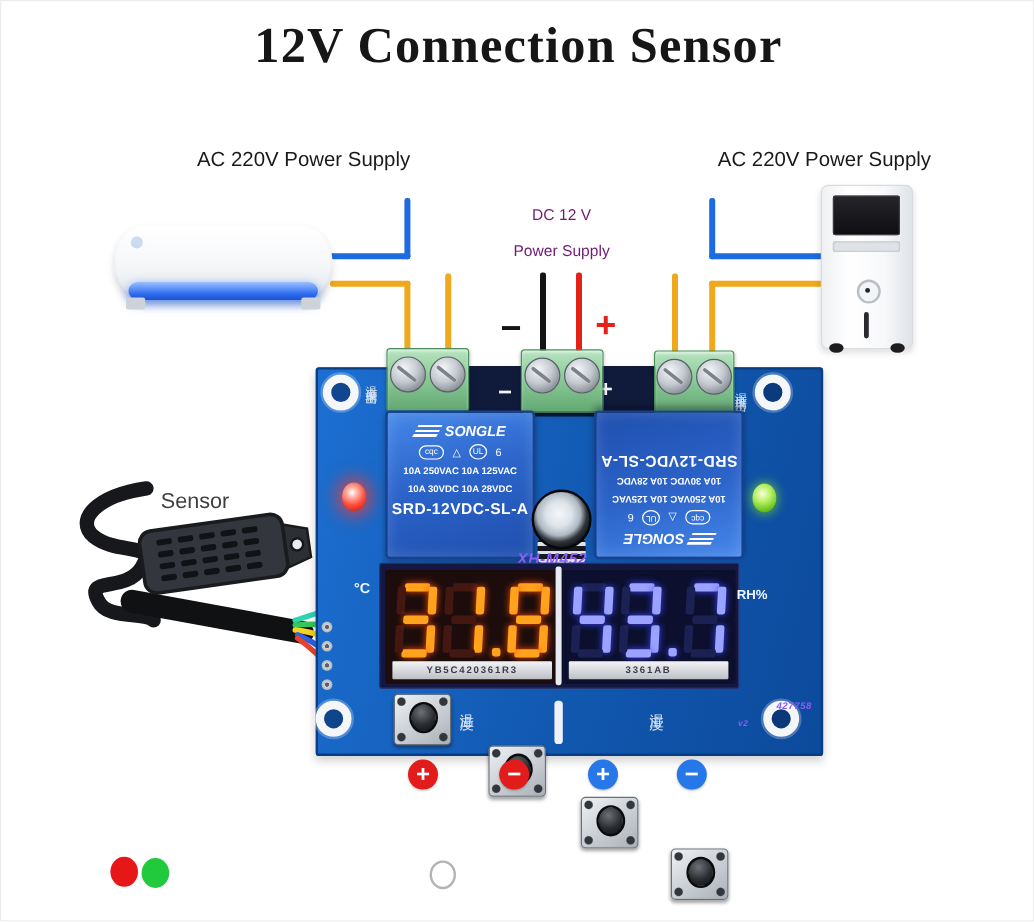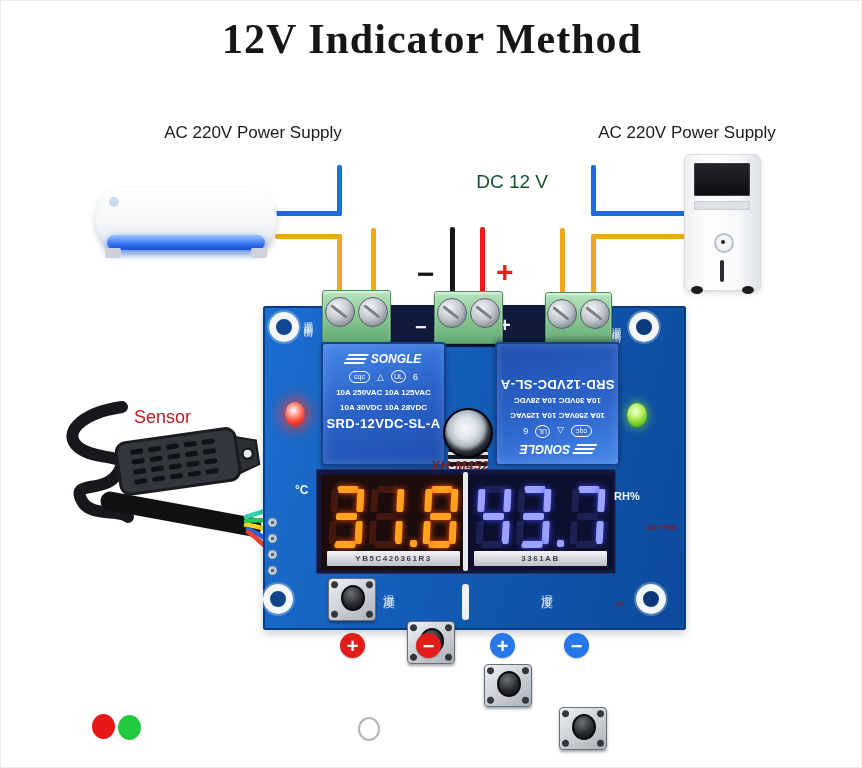--- a/index.html
+++ b/index.html
@@ -4,23 +4,23 @@
 <style>
   html,body{margin:0;padding:0;background:#fff;}
   #stage{position:relative;width:862px;height:768px;background:#fff;overflow:hidden;
          font-family:"Liberation Sans",sans-serif;border:1px solid #ececec;box-sizing:border-box;}
   .abs{position:absolute;}
 
   
   .title{left:0;top:14px;width:862px;text-align:center;font-family:"Liberation Serif",serif;
          font-weight:bold;font-size:42px;color:#161616;letter-spacing:1px;}
   .supply-label{font-size:17px;color:#1a1a1a;width:220px;text-align:center;}
-  .dc-label{font-size:19px;color:#14532d;width:160px;text-align:right;}
+  .dc-label{font-size:13px;color:#701a75;width:160px;text-align:center;}
   .wire-sign{font-size:30px;font-weight:bold;line-height:1;}
-  .sensor-label{font-size:18px;color:#b91c1c;}
+  .sensor-label{font-size:18px;color:#404040;}
 
   
   .ac-unit{left:94px;top:187px;width:182px;height:64px;border-radius:26px/30px;
            background:linear-gradient(180deg,#ffffff 0%,#f4f6f8 55%,#e2e6ea 100%);
            box-shadow:0 3px 6px rgba(0,0,0,.15), inset 0 -2px 3px rgba(0,0,0,.08);}
   .ac-vent{position:absolute;left:12px;right:12px;bottom:2px;height:15px;border-radius:8px;
            background:linear-gradient(180deg,#9cc0ff,#2f6ff0 65%,#1c4fd0);
            box-shadow:0 3px 9px rgba(47,111,240,.75);}
   .ac-logo{position:absolute;left:14px;top:9px;width:10px;height:10px;border-radius:50%;
            background:#bcd4ee;opacity:.8;}
@@ -134,47 +134,48 @@
        display:flex;align-items:center;justify-content:center;line-height:1;
        box-shadow:0 1px 2px rgba(0,0,0,.25);}
 
   .pad{width:9px;height:9px;border-radius:50%;background:radial-gradient(circle,#5a6168 25%,#cfd5db 30%,#9aa1a8 100%);}
 
   
   .legend-dot{width:23px;height:25px;border-radius:50%;}
   .legend-text{font-family:"Liberation Serif",serif;font-size:20px;color:#141414;white-space:pre;}
   .legend-circle-off{width:22px;height:24px;border-radius:50%;background:#fff;border:2px solid #b3b3b3;box-sizing:border-box;}
 
-  .tiny-silk{font-size:8px;font-weight:bold;font-style:italic;color:#7f1d1d;letter-spacing:.5px;}
+  .tiny-silk{font-size:8px;font-weight:bold;font-style:italic;color:#8b5cf6;letter-spacing:.5px;}
 </style>
 </head>
 <body>
 
 <div id="stage">
 
-  <div class="abs title">12V Indicator Method</div>
+  <div class="abs title">12V Connection Sensor</div>
 
   <div class="abs" id="wire-layer" style="left:0;top:0;">
       <div style="position: absolute; background: rgb(29, 107, 224); border-radius: 2px; left: 273.5px; top: 209.5px; width: 67px; height: 5px;"></div>
       <div style="position: absolute; background: rgb(29, 107, 224); border-radius: 2px; left: 335.5px; top: 163.5px; width: 5px; height: 51px;"></div>
       <div style="position: absolute; background: rgb(240, 168, 28); border-radius: 2px; left: 273.5px; top: 232.5px; width: 67px; height: 5px;"></div>
       <div style="position: absolute; background: rgb(240, 168, 28); border-radius: 2px; left: 335.5px; top: 232.5px; width: 5px; height: 65px;"></div>
       <div style="position: absolute; background: rgb(240, 168, 28); border-radius: 2px; left: 369.5px; top: 226.5px; width: 5px; height: 71px;"></div>
       <div style="position: absolute; background: rgb(20, 20, 20); border-radius: 2px; left: 448.5px; top: 225.5px; width: 5px; height: 78px;"></div>
       <div style="position: absolute; background: rgb(227, 33, 25); border-radius: 2px; left: 478.5px; top: 225.5px; width: 5px; height: 78px;"></div>
       <div style="position: absolute; background: rgb(240, 168, 28); border-radius: 2px; left: 558.5px; top: 226.5px; width: 5px; height: 74px;"></div>
       <div style="position: absolute; background: rgb(240, 168, 28); border-radius: 2px; left: 589.5px; top: 232.5px; width: 97px; height: 5px;"></div>
       <div style="position: absolute; background: rgb(240, 168, 28); border-radius: 2px; left: 589.5px; top: 232.5px; width: 5px; height: 68px;"></div>
       <div style="position: absolute; background: rgb(29, 107, 224); border-radius: 2px; left: 589.5px; top: 209.5px; width: 97px; height: 5px;"></div>
       <div style="position: absolute; background: rgb(29, 107, 224); border-radius: 2px; left: 589.5px; top: 163.5px; width: 5px; height: 51px;"></div>
     </div>
 
   <div class="abs supply-label" style="left:142px;top:122px;">AC 220V Power Supply</div>
   <div class="abs supply-label" style="left:576px;top:122px;">AC 220V Power Supply</div>
   <div class="abs dc-label" style="left:387px;top:170px;">DC 12 V</div>
+  <div class="abs dc-label" style="left:387px;top:200px;">Power Supply</div>
   <div class="abs wire-sign" style="left:416px;top:258px;color:#141414;">−</div>
   <div class="abs wire-sign" style="left:495px;top:256px;color:#e32119;">+</div>
 
   <div class="abs ac-unit">
     <div class="ac-logo"></div>
     <div class="ac-vent"></div>
     <div class="ac-foot" style="left:10px;"></div>
     <div class="ac-foot" style="right:10px;"></div>
   </div>
 
@@ -355,21 +356,21 @@
             <i class="seg seg-g" style="background: rgb(28, 33, 84);"></i>
           </div>
         </div>
       <div class="sticker">3361AB</div>
     </div>
   </div>
   <div class="abs module-gap"></div>
   <div class="abs unit-label" style="left:294px;top:482px;font-size:12px;">°C</div>
   <div class="abs unit-label" style="left:613px;top:489px;font-size:11px;">RH%</div>
 
-  <div class="abs tiny-silk" style="left:646px;top:522px;">427758</div>
+  <div class="abs tiny-silk" style="left:646px;top:583px;">427758</div>
   <div class="abs tiny-silk" style="left:614px;top:599px;font-size:7px;">v2</div>
 
   <div class="abs pad" style="left:267px;top:517px;"></div>
   <div class="abs pad" style="left:267px;top:533px;"></div>
   <div class="abs pad" style="left:267px;top:549px;"></div>
   <div class="abs pad" style="left:267px;top:565px;"></div>
 
   <div class="abs tact" style="left:327px;top:577px;">
       <div class="tact-cap"></div>
     </div>

